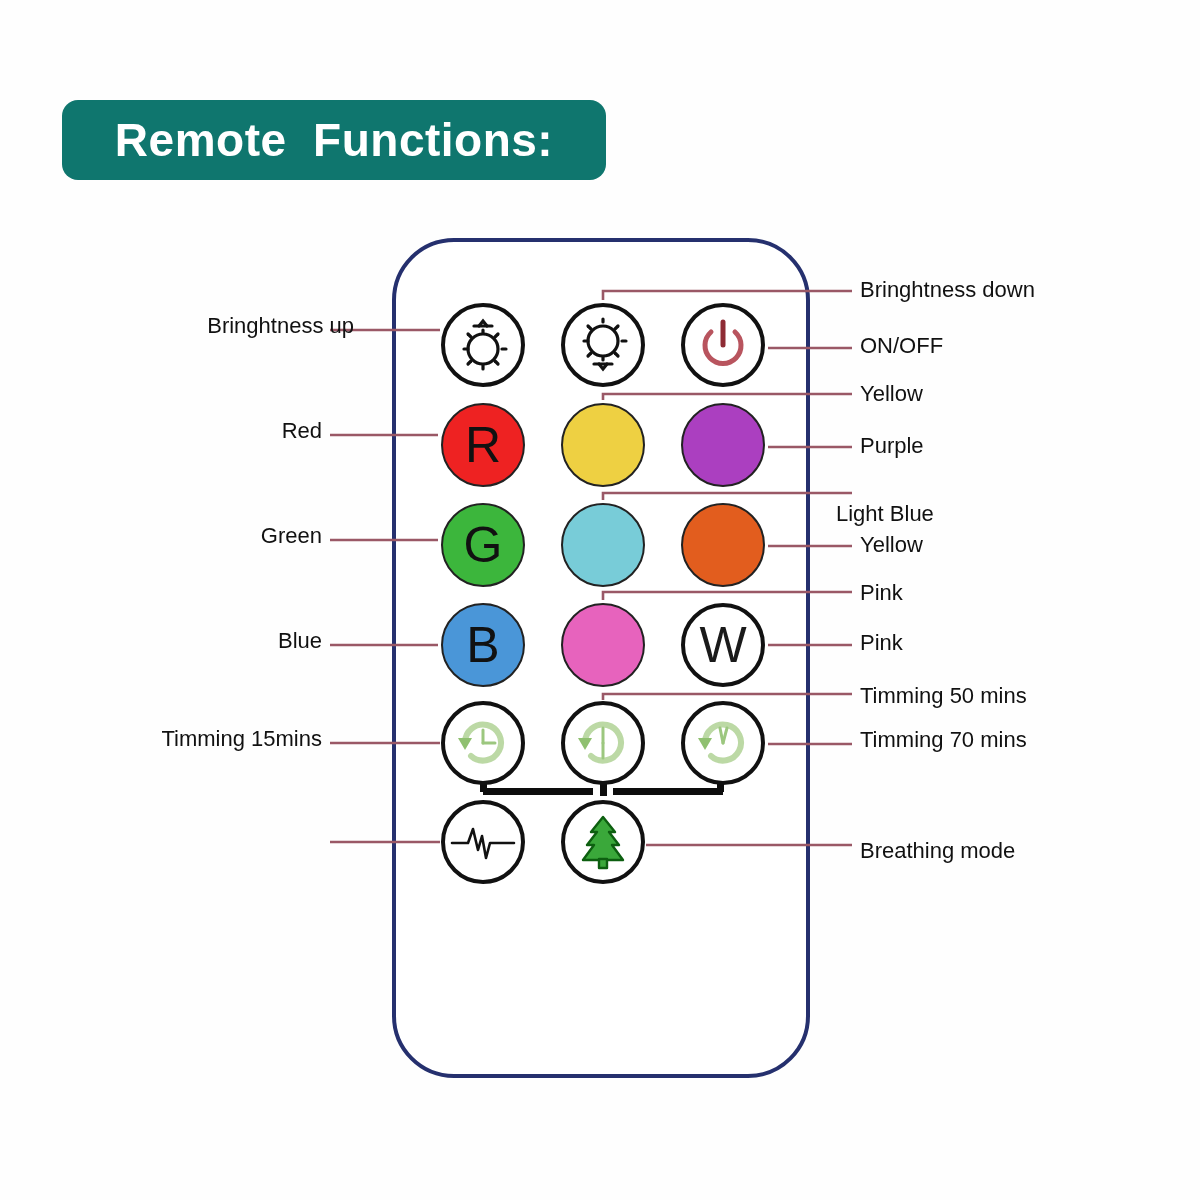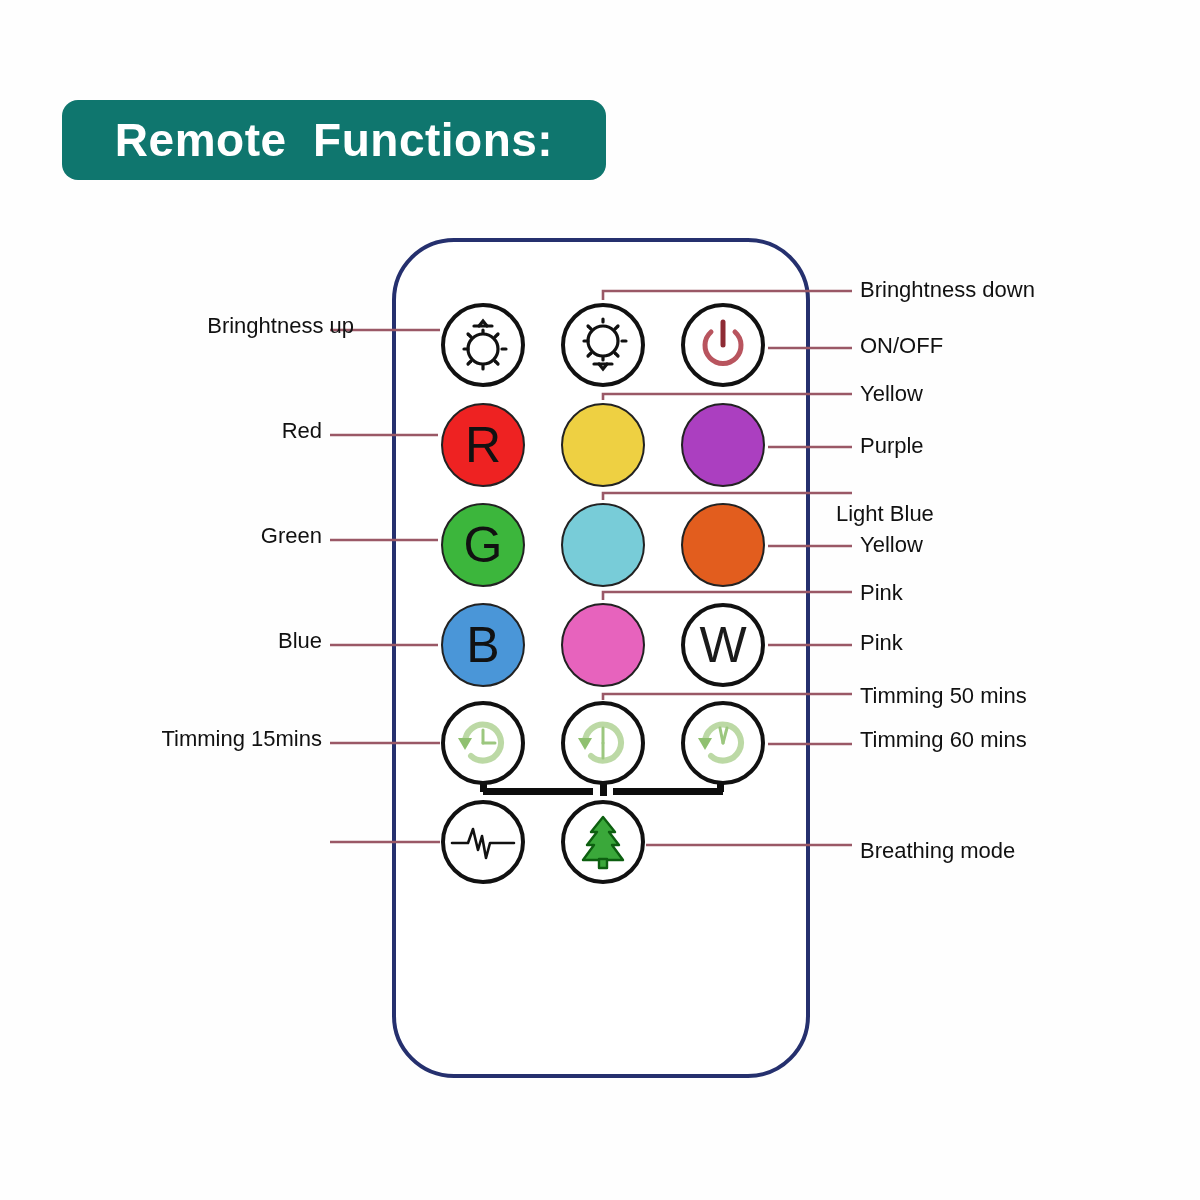--- a/index.html
+++ b/index.html
@@ -284,16 +284,16 @@
 
   <div class="label right" style="left:860px; top:277px;">Bringhtness down</div>
   <div class="label right" style="left:860px; top:333px;">ON/OFF</div>
   <div class="label right" style="left:860px; top:381px;">Yellow</div>
   <div class="label right" style="left:860px; top:433px;">Purple</div>
   <div class="label right" style="left:836px; top:481px;margin-top:20px;">Light Blue</div>
   <div class="label right" style="left:860px; top:532px;">Yellow</div>
   <div class="label right" style="left:860px; top:580px;">Pink</div>
   <div class="label right" style="left:860px; top:630px;">Pink</div>
   <div class="label right" style="left:860px; top:683px;">Timming 50 mins</div>
-  <div class="label right" style="left:860px; top:727px;">Timming 60 mins</div>
+  <div class="label right" style="left:860px; top:727px;">Timming 70 mins</div>
   <div class="label right" style="left:860px; top:838px;text-align:center;">Breathing mode</div>
 
 </div>
 
 </body></html>

